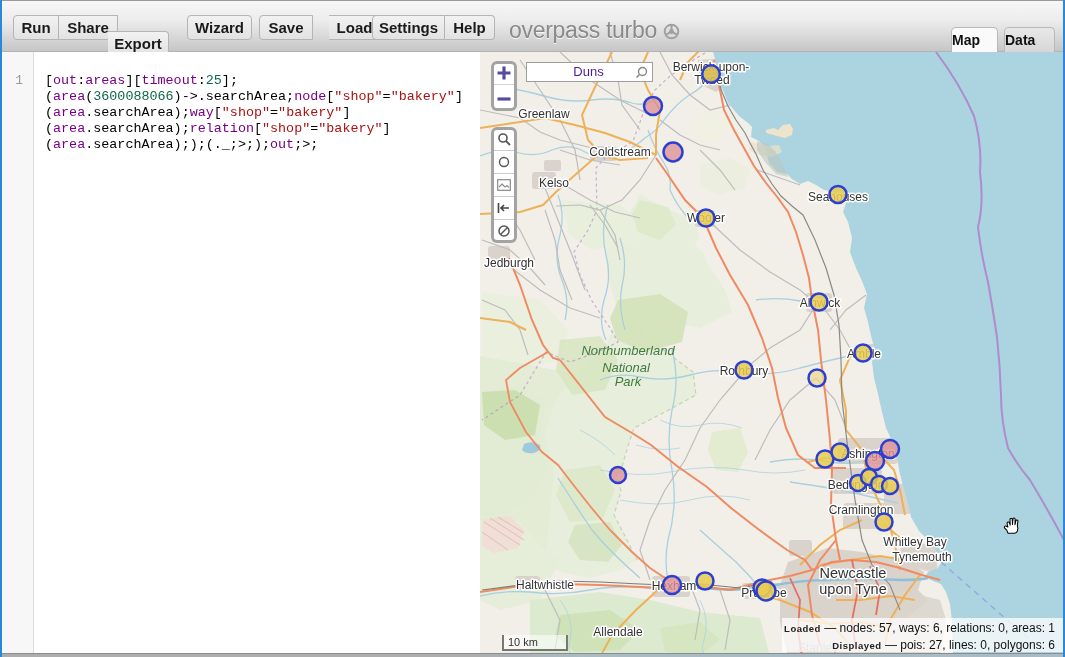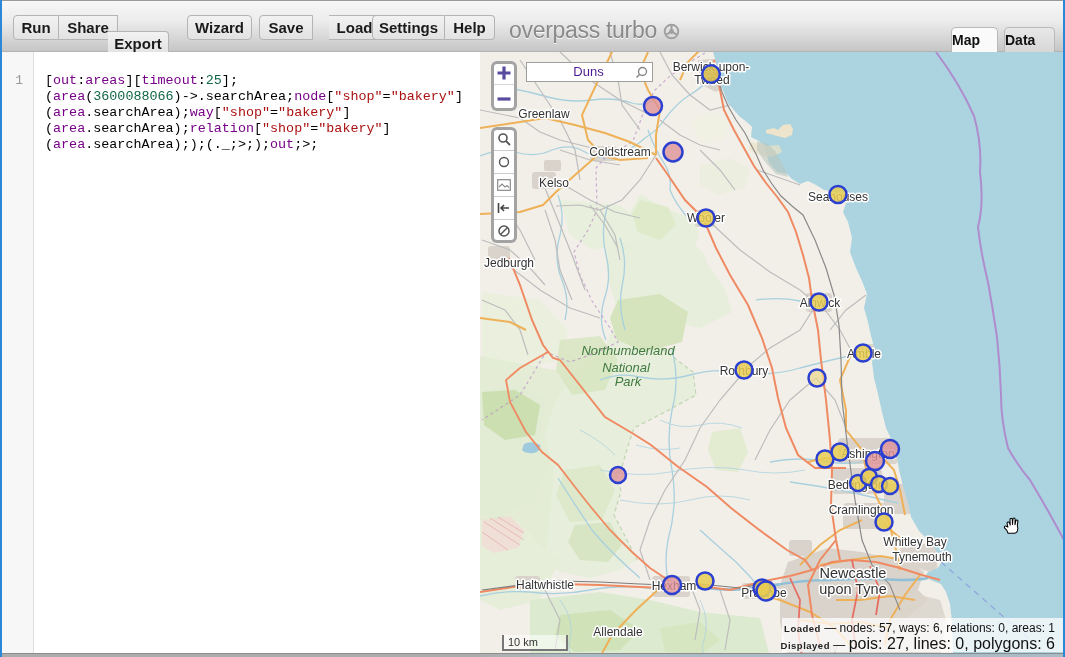--- a/index.html
+++ b/index.html
@@ -341,21 +341,21 @@
   <div style="position:absolute;left:46px;top:12px;width:125px;text-align:center;color:#4c1d95;font-size:13px;">Duns</div>
   <svg style="position:absolute;left:155px;top:14px;" width="13" height="13">
       <circle cx="7.5" cy="5.5" r="4" fill="none" stroke="#888" stroke-width="1.4"></circle>
       <path d="M4.5 8.5 L1.5 11.5" stroke="#888" stroke-width="1.6"></path>
     </svg>
 
   
   <div style="position:absolute;left:302px;top:566px;width:281px;height:34px;background:rgba(255,255,255,0.75);"></div>
   <div style="position:absolute;left:0px;top:566px;width:575px;text-align:right;color:#111;">
     <div style="height:17px;"><span style="font-size:9.5px;font-weight:bold;color:#222;letter-spacing:0.5px;">Loaded</span><span style="font-size:12px;"> — </span><span style="font-size:12px;">nodes: 57, ways: 6, relations: 0, areas: 1</span></div>
-    <div style="height:17px;"><span style="font-size:9.5px;font-weight:bold;color:#222;letter-spacing:0.5px;">Displayed</span><span style="font-size:12px;"> — </span><span style="font-size:16px;">pois: 27, lines: 0, polygons: 6</span></div>
+    <div style="height:17px;"><span style="font-size:9.5px;font-weight:bold;color:#222;letter-spacing:0.5px;">Displayed</span><span style="font-size:12px;"> — </span><span style="font-size:12px;">pois: 27, lines: 0, polygons: 6</span></div>
   </div>
 
   
   <div style="position:absolute;left:22px;top:583px;width:58px;height:14px;background:rgba(255,255,255,0.55);
       border:2px solid #777;border-top:none;box-sizing:content-box;color:#333;font-size:11px;line-height:14px;padding-left:4px;">10 km</div>
   </div>
 
   <div id="edgeL"></div>
   <div id="edgeR"></div>
   <div id="bottombar"></div>

